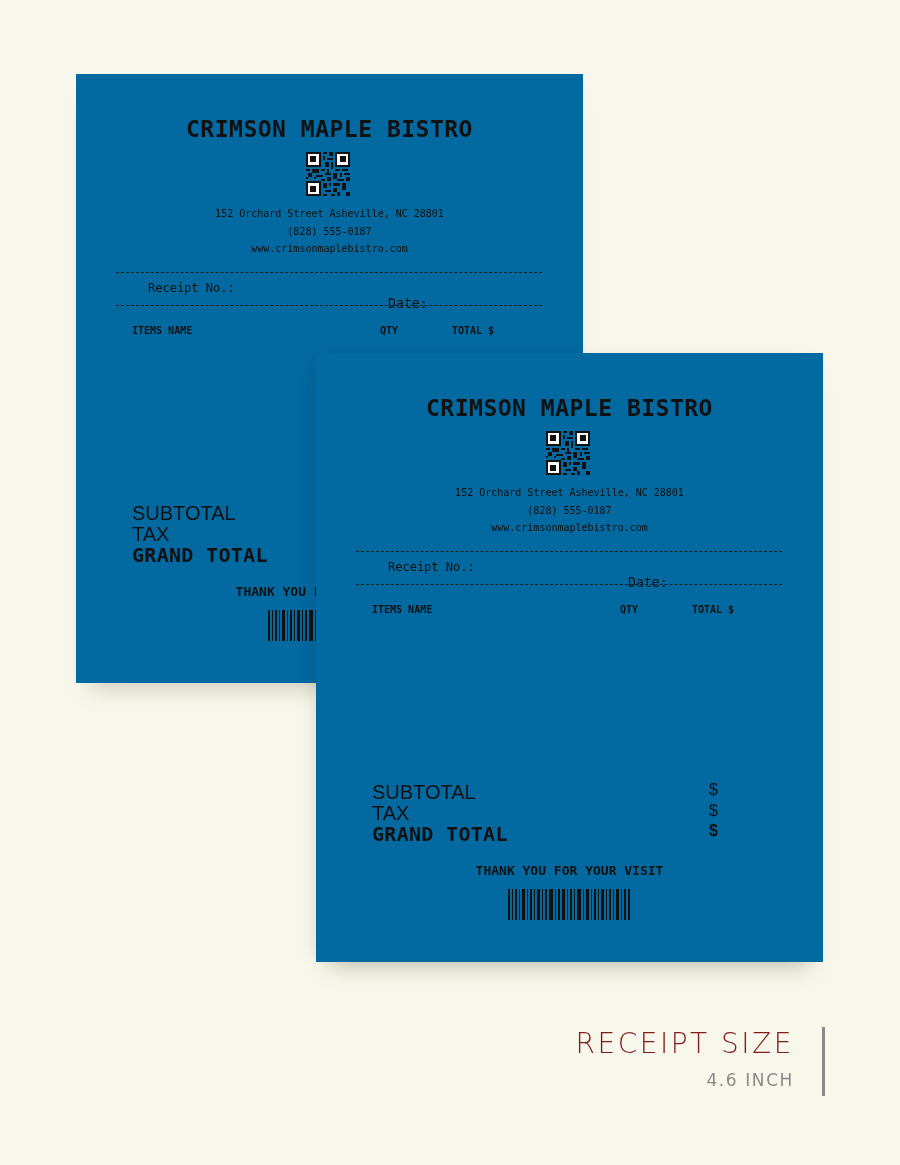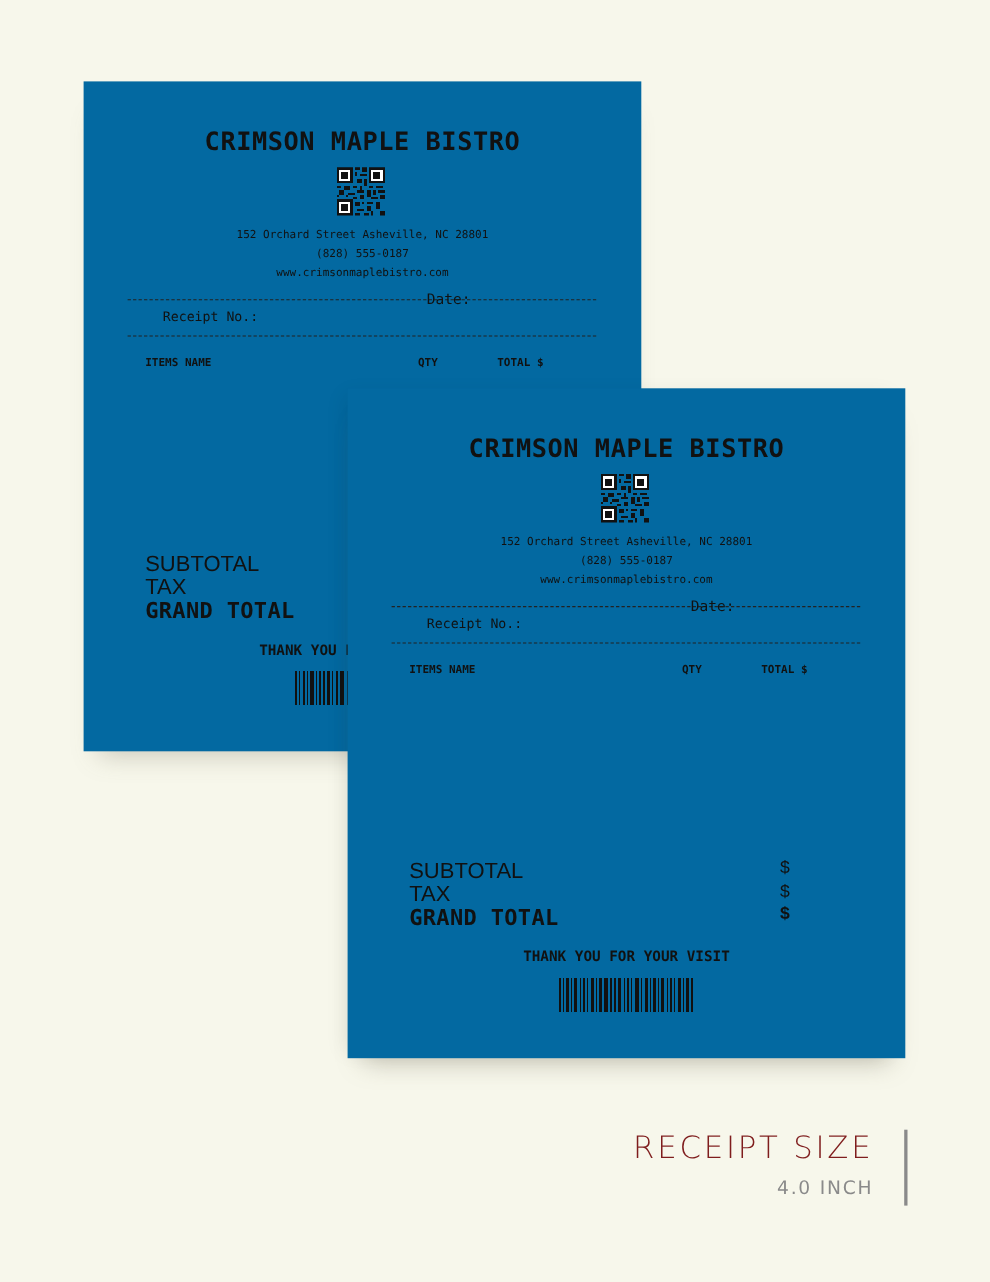--- a/index.html
+++ b/index.html
@@ -19,21 +19,21 @@
   .title { position: absolute; left: 0; right: 0; top: 42px; text-align: center;
     font-size: 23px; font-weight: bold; letter-spacing: 0.5px; }
   .qr { position: absolute; left: 230px; top: 78px; width: 44px; height: 44px; }
   .addr { position: absolute; left: 0; right: 0; top: 131px; text-align: center;
     font-size: 10px; line-height: 17.5px; }
   .dash { position: absolute; left: 40px; width: 426px; height: 0;
     border-top: 1.3px dashed #222; }
   .dash.d1 { top: 198px; }
   .dash.d2 { top: 231px; }
   .rec-no { position: absolute; left: 72px; top: 207px; font-size: 12px; }
-  .rec-date { position: absolute; left: 312px; top: 191px; font-size: 13.2px; }
+  .rec-date { position: absolute; left: 312px; top: 222px; font-size: 13.2px; }
   .th { position: absolute; top: 251px; font-size: 10px; font-weight: bold; }
   .th.name { left: 56px; }
   .th.qty { left: 304px; }
   .th.total { left: 376px; }
   .sum { position: absolute; left: 56px; font-family: "Liberation Sans", sans-serif; font-size: 20px; }
   .sum.sub { top: 428px; }
   .sum.tax { top: 449px; }
   .sum.grand { top: 469px; font-family: "DejaVu Sans Mono", monospace; font-weight: bold; letter-spacing: 0.3px; }
   .cur { position: absolute; left: 393px; font-family: "Liberation Sans", sans-serif; font-size: 16px; }
   .cur.c1 { top: 428px; }
@@ -188,14 +188,14 @@
         <rect x="105" y="0" width="1" height="31"></rect>
         <rect x="108" y="0" width="3" height="31"></rect>
         <rect x="113" y="0" width="1" height="31"></rect>
         <rect x="116" y="0" width="2" height="31"></rect>
         <rect x="120" y="0" width="2" height="31"></rect>
     </g>
   </svg>
 </div>
 
 <div class="size-title">RECEIPT SIZE</div>
-<div class="size-sub">4.0 INCH</div>
+<div class="size-sub">4.6 INCH</div>
 <div class="size-bar"></div>
 
 </body></html>

